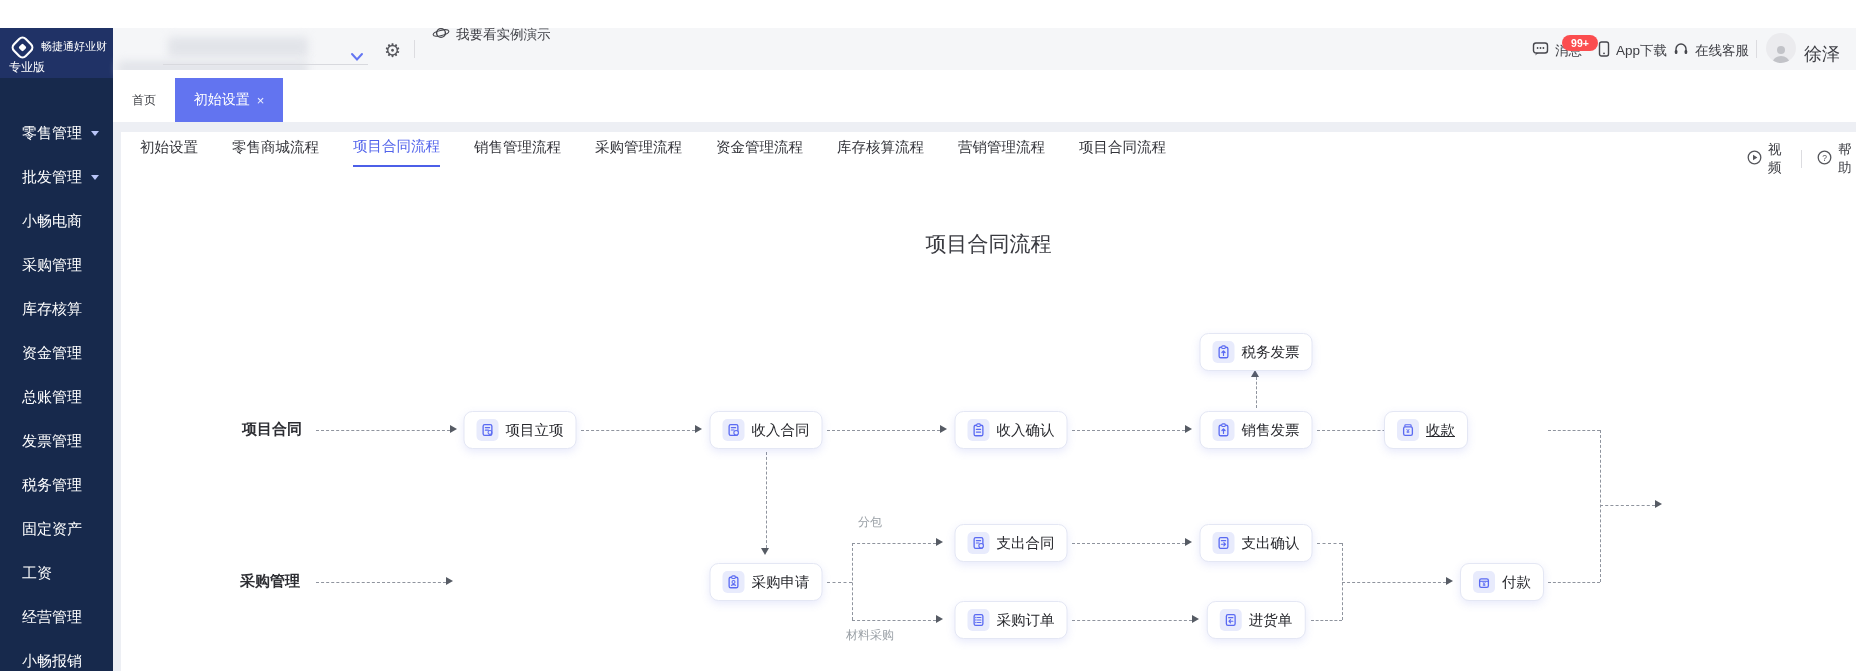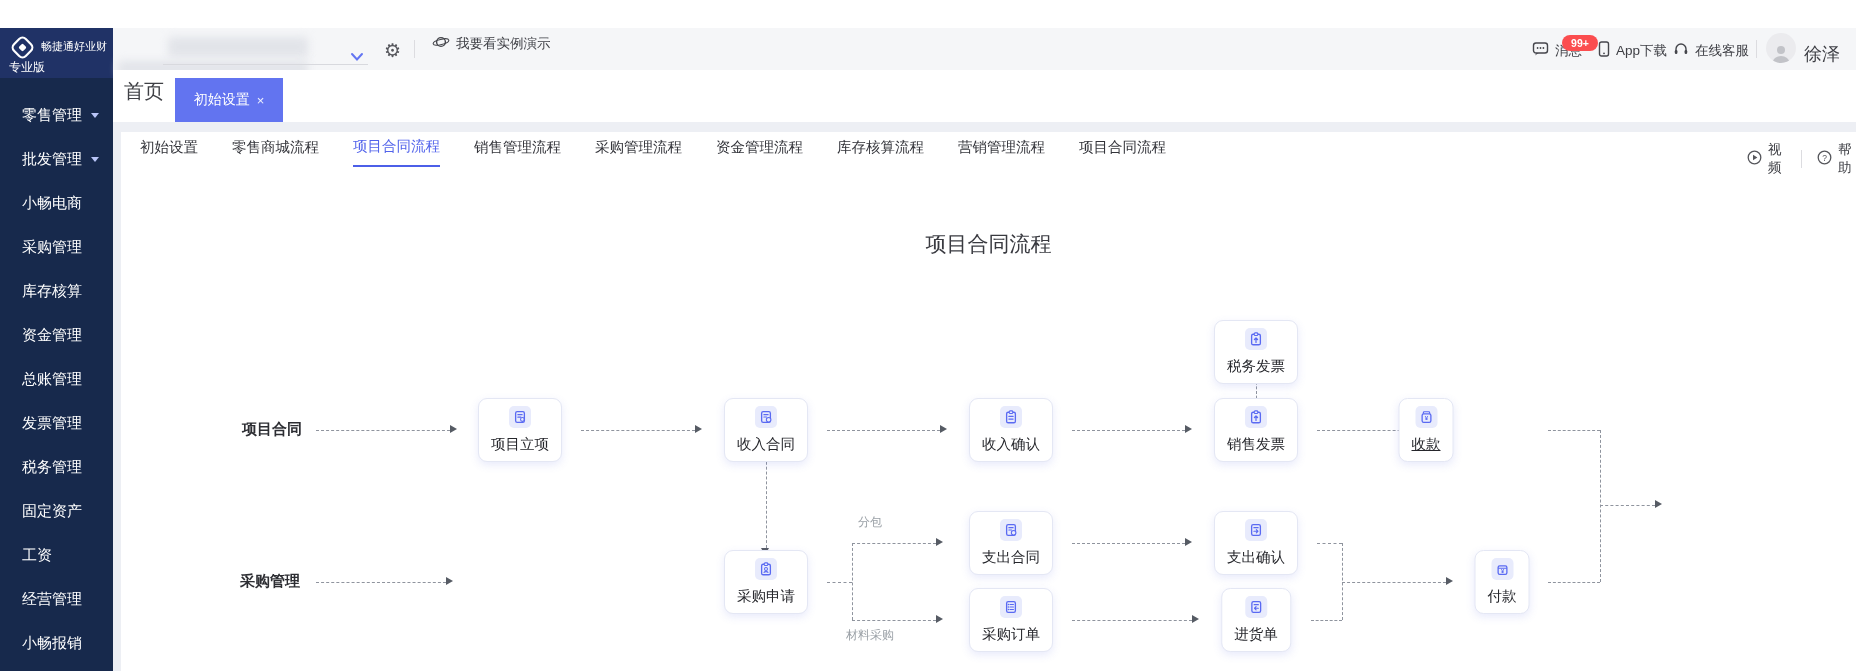--- a/index.html
+++ b/index.html
@@ -15,34 +15,34 @@
   
   #topbar{left:113px;top:28px;width:1743px;height:42px;background:#f5f6f8;border-bottom:1px solid #e8e9ec;}
   #tabrow{left:113px;top:70px;width:1743px;height:52px;background:#fff;}
   .smudge{background:#e2e4e9;filter:blur(4px);border-radius:4px;}
   .sel-underline{left:163px;top:64px;width:205px;height:1px;background:#d8d9de;}
   .hdr-item{display:flex;align-items:center;gap:6px;font-size:13.5px;color:#3d3e44;cursor:pointer;}
   .vdiv{width:1px;height:18px;background:#dcdce0;}
   .badge{position:absolute;left:1562px;top:35px;min-width:24px;padding:1px 6px;height:14px;line-height:14px;background:#fb4d4f;color:#fff;font-size:10.5px;font-weight:bold;border-radius:9px;text-align:center;}
   .avatar{position:absolute;left:1766px;top:33px;width:30px;height:30px;border-radius:50%;background:#ebebee;display:flex;align-items:flex-end;justify-content:center;overflow:hidden;}
   
-  .wtab-home{position:absolute;left:113px;top:78px;width:62px;height:44px;display:flex;align-items:flex-start;justify-content:center;font-size:20px;color:#3f4045;cursor:pointer;background:#fff;}
+  .wtab-home{position:absolute;left:113px;top:78px;width:62px;height:44px;display:flex;align-items:center;justify-content:center;font-size:12px;color:#3f4045;cursor:pointer;background:#fff;}
   .wtab-active{position:absolute;left:175px;top:78px;width:108px;height:44px;display:flex;align-items:center;justify-content:center;gap:7px;font-size:14px;color:#fff;background:#6274f0;cursor:pointer;}
   
   #gap-top{left:113px;top:122px;width:1743px;height:10px;background:#edeff4;}
   #gap-left{left:113px;top:132px;width:8px;height:539px;background:#edeff4;}
   #panel{left:121px;top:132px;width:1735px;height:539px;background:#fff;}
   #subtabs{left:140px;top:128px;height:38px;display:flex;align-items:center;gap:34px;}
   .subtab{font-size:14.5px;color:#33343a;height:38px;line-height:38px;cursor:pointer;white-space:nowrap;}
   .subtab.active{color:#5263eb;border-bottom:2px solid #4c5fe8;}
   #page-actions{top:141px;left:1747px;display:flex;align-items:center;gap:15px;font-size:13.5px;color:#55565b;}
   
   #flow-title{left:121px;top:230px;width:1735px;text-align:center;font-size:21px;color:#393a40;font-weight:500;}
   .lane-label{position:absolute;font-size:15px;font-weight:bold;color:#2d2e33;white-space:nowrap;}
-  .node{position:absolute;transform:translate(-50%,-50%);display:flex;align-items:center;gap:7px;background:#fff;border:1px solid #e4e7f4;border-radius:9px;padding:7px 12px;box-shadow:0 3px 9px rgba(100,115,230,.15);font-size:14.5px;color:#26272c;white-space:nowrap;cursor:pointer;flex-direction:column;}
+  .node{position:absolute;transform:translate(-50%,-50%);display:flex;align-items:center;gap:7px;background:#fff;border:1px solid #e4e7f4;border-radius:9px;padding:7px 12px;box-shadow:0 3px 9px rgba(100,115,230,.15);font-size:14.5px;color:#26272c;white-space:nowrap;cursor:pointer;}
   .nicon{width:22px;height:22px;border-radius:5px;background:#e8ebfc;display:flex;align-items:center;justify-content:center;flex:0 0 22px;}
   .hl{position:absolute;border-top:1.5px dashed #8f949e;}
   .vl{position:absolute;border-left:1.5px dashed #8f949e;}
   .ar{position:absolute;width:0;height:0;border-top:4.5px solid transparent;border-bottom:4.5px solid transparent;border-left:7px solid #565b64;}
   .au{position:absolute;width:0;height:0;border-left:4.5px solid transparent;border-right:4.5px solid transparent;border-bottom:7px solid #565b64;}
   .ad{position:absolute;width:0;height:0;border-left:4.5px solid transparent;border-right:4.5px solid transparent;border-top:7px solid #565b64;}
   .branch-label{position:absolute;font-size:12px;color:#9aa0a6;white-space:nowrap;}
 </style>
 </head>
 <body>
@@ -53,21 +53,21 @@
     <span class="abs" style="left:9px;top:6px;">
       <svg width="27" height="27" viewBox="0 0 26 26">
           <rect x="5" y="5" width="16" height="16" rx="4.5" transform="rotate(45 13 13)" fill="none" stroke="#fff" stroke-width="2.1"></rect>
           <rect x="10.2" y="10.2" width="5.6" height="5.6" rx="1.2" transform="rotate(45 13 13)" fill="#fff"></rect>
         </svg>
     </span>
     <span class="brand-name">畅捷通好业财</span>
     <span class="brand-edition">专业版</span>
   </div>
 
-  <nav class="abs" id="sidebar" style="padding-top:15px;box-sizing:border-box;text-align:right;">
+  <nav class="abs" id="sidebar" style="padding-top:33px;box-sizing:border-box;text-align:right;">
     <div class="side-item">
         <span>零售管理</span>
         <span class="caret"></span>
       </div>
     <div class="side-item">
         <span>批发管理</span>
         <span class="caret"></span>
       </div>
     <div class="side-item">
         <span>小畅电商</span>
@@ -108,21 +108,21 @@
   <div class="abs smudge" style="left:168px;top:37px;width:140px;height:20px;"></div>
   <div class="abs smudge" style="left:118px;top:61px;width:190px;height:15px;"></div>
   <div class="abs sel-underline"></div>
   <span class="abs" style="left:350px;top:48px;">
     <svg width="14" height="10" viewBox="0 0 14 10">
         <polyline points="2,2 7,7.5 12,2" fill="none" stroke="#6375f2" stroke-width="2" stroke-linecap="round"></polyline>
       </svg>
   </span>
   <span class="abs" style="left:384px;top:39px;font-size:19px;color:#55565c;cursor:pointer;">⚙</span>
   <span class="abs vdiv" style="left:414px;top:40px;"></span>
-  <div class="abs hdr-item" style="left:432px;top:34px;">
+  <div class="abs hdr-item" style="left:432px;top:25px;">
     <span><svg width="18" height="16" viewBox="0 0 18 16">
           <circle cx="9" cy="8" r="4.4" fill="none" stroke="#45464c" stroke-width="1.4"></circle>
           <ellipse cx="9" cy="8" rx="8" ry="2.6" fill="none" stroke="#45464c" stroke-width="1.1" transform="rotate(-14 9 8)"></ellipse>
         </svg></span>
     <span>我要看实例演示</span>
   </div>
 
   <div class="abs hdr-item" style="left:1532px;top:41px;">
     <span><svg width="17" height="16" viewBox="0 0 17 16">
           <rect x="1.5" y="2" width="14" height="10" rx="2.5" fill="none" stroke="#45464c" stroke-width="1.4"></rect>

